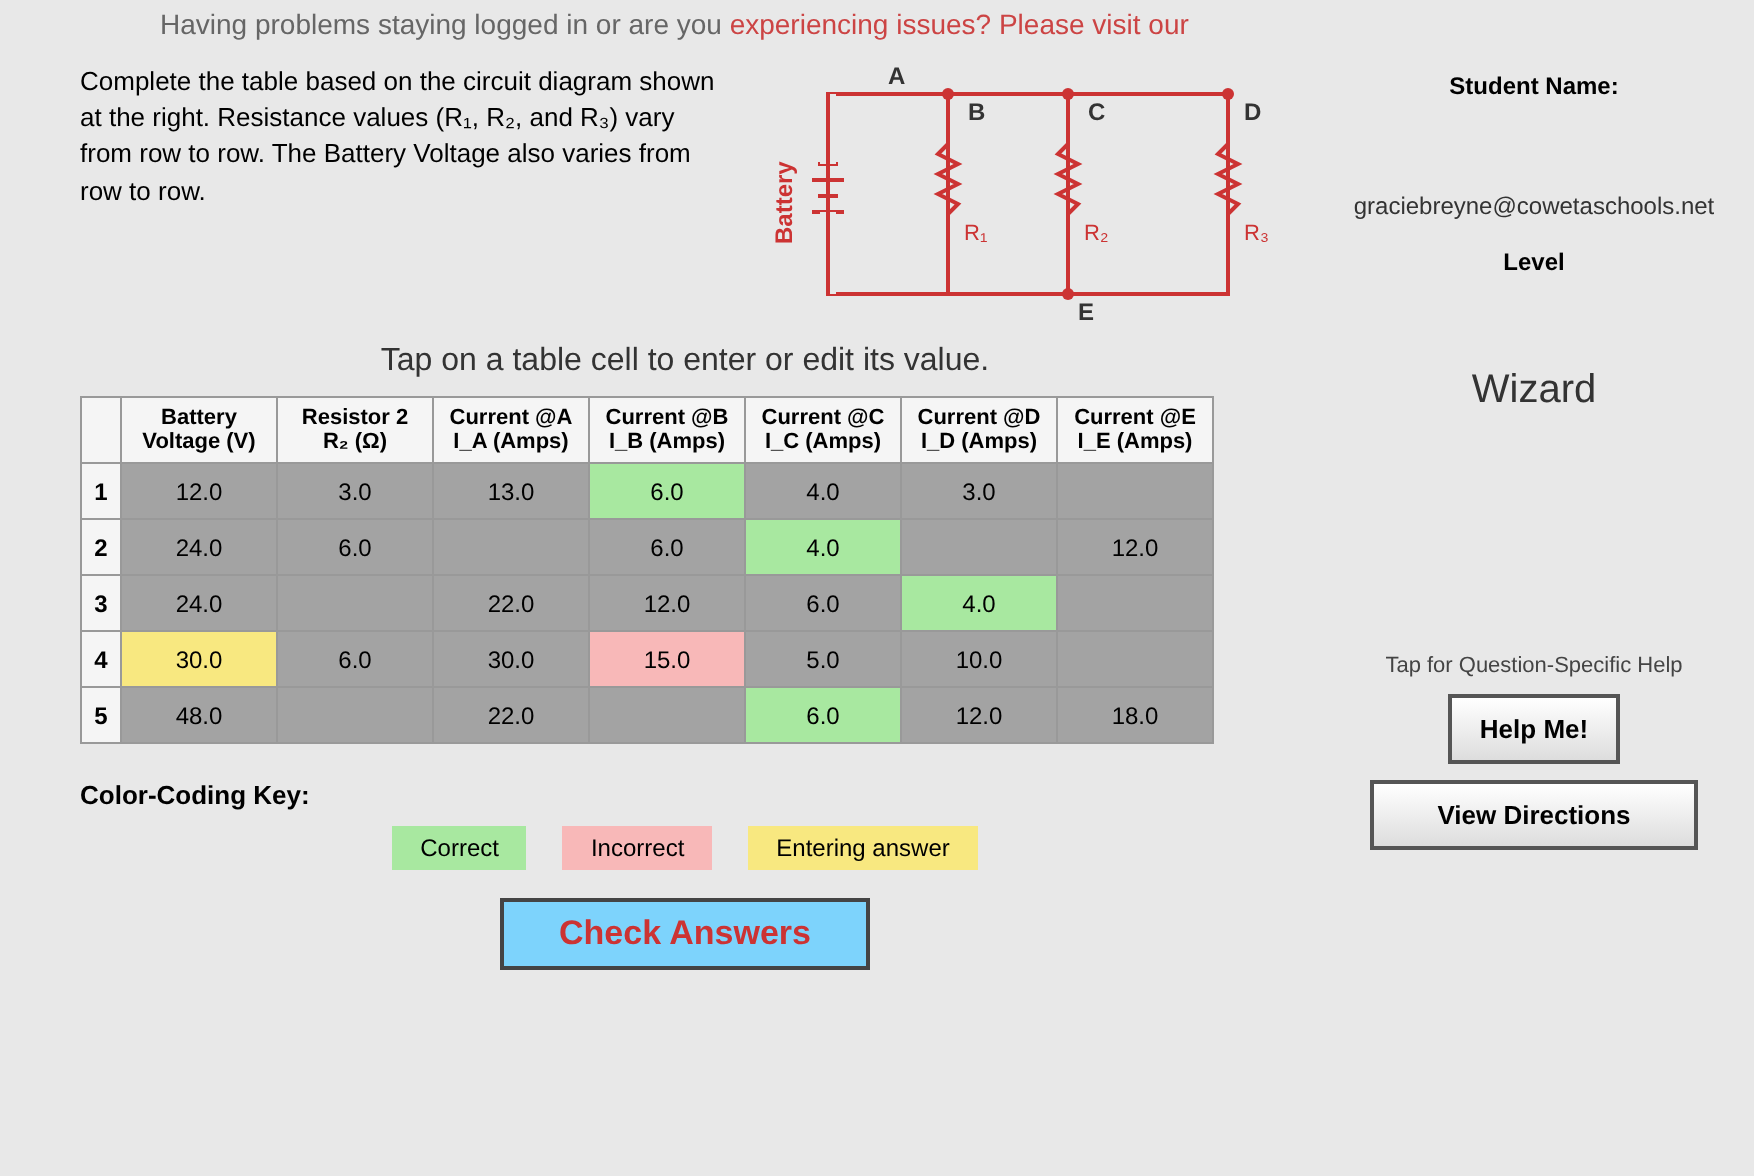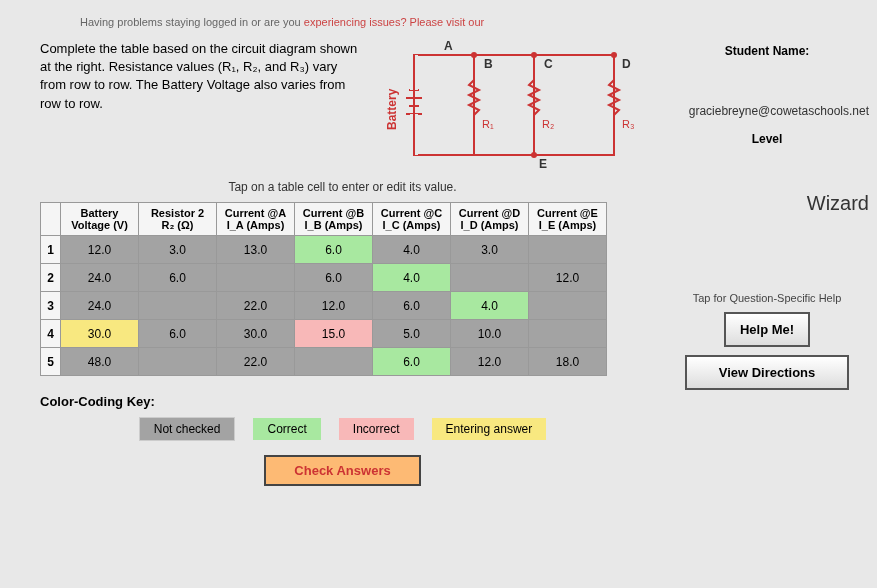--- a/index.html
+++ b/index.html
@@ -1,41 +1,41 @@
 <!DOCTYPE html>
 <html><head>
 <meta charset="utf-8">
 <style>
 * { box-sizing: border-box; margin: 0; padding: 0; }
 body { font-family: Arial, sans-serif; background: #e8e8e8; width: 877px; height: 588px; overflow: hidden; }
-.top-bar { font-size: 11px; color: #666; padding: 4px 80px; margin-top: 12px; }
+.top-bar { font-size: 14px; color: #666; padding: 4px 80px; }
 .top-bar .red { color: #c44; }
 .main { display: flex; }
 .left { flex: 1; padding: 8px 12px 8px 40px; }
 .right { width: 220px; padding: 8px; }
 .intro { font-size: 13px; line-height: 1.4; margin-bottom: 8px; width: 320px; display: inline-block; vertical-align: top; }
 .circuit { display: inline-block; vertical-align: top; margin-left: 20px; }
-.hint { font-size: 12px; text-align: center; margin: 10px 0 8px; color: #333; }
+.hint { font-size: 16px; text-align: center; margin: 10px 0 8px; color: #333; }
 table { border-collapse: collapse; background: #fff; font-size: 12px; }
 th, td { border: 1px solid #999; padding: 4px 6px; text-align: center; }
 th { background: #f5f5f5; font-weight: bold; font-size: 11px; }
 .rownum { background: #f5f5f5; font-weight: bold; width: 20px; }
 td.cell { width: 78px; height: 28px; cursor: pointer; }
 .correct { background: #a8e8a0 !important; }
 .incorrect { background: #f8b8b8 !important; }
 .entering { background: #f8e880 !important; }
 .notchecked { background: #a3a3a3; }
 .key-section { margin-top: 18px; }
 .key-title { font-weight: bold; font-size: 13px; margin-bottom: 8px; }
 .key-row { display: flex; gap: 18px; justify-content: center; align-items: center; font-size: 12px; }
 .key-item { padding: 4px 14px; }
-.check-btn { display: block; margin: 14px auto 0; padding: 6px 28px; border: 2px solid #444; background: #fdba74; color: #c33; font-weight: bold; font-size: 13px; cursor: pointer; }
+.check-btn { display: block; margin: 14px auto 0; padding: 6px 28px; border: 2px solid #444; background: #7dd3fc; color: #c33; font-weight: bold; font-size: 17px; cursor: pointer; }
 .right-label { font-weight: bold; font-size: 12px; text-align: center; margin: 4px 0; }
-.right-val { font-size: 12px; text-align: right; margin-bottom: 14px; color: #333; word-break: break-all; margin-top: 46px; }
-.help-hint { font-size: 11px; text-align: center; margin-top: 77px; color: #444; }
+.right-val { font-size: 12px; text-align: center; margin-bottom: 14px; color: #333; word-break: break-all; margin-top: 46px; }
+.help-hint { font-size: 11px; text-align: center; margin-top: 120px; color: #444; }
 .side-btn { display: block; width: 164px; margin: 8px auto; padding: 8px 0; border: 2px solid #555; background: linear-gradient(#fff,#ddd); font-weight: bold; font-size: 13px; cursor: pointer; text-align: center; }
 svg { display: block; }
 </style>
 </head>
 <body>
 
 <div class="top-bar">
   <span>Having problems staying logged in or are you </span><span class="red">experiencing issues? Please visit our </span>
 </div>
 
@@ -146,21 +146,20 @@
             <td class="cell correct">6.0</td>
             <td class="cell notchecked">12.0</td>
             <td class="cell notchecked">18.0</td>
           </tr>
         </tbody>
     </table>
 
     <div class="key-section">
       <div class="key-title">Color-Coding Key:</div>
       <div class="key-row">
-        <span class="key-item notchecked" style="border:1px solid #ccc">Not checked</span>
         <span class="key-item correct">Correct</span>
         <span class="key-item incorrect">Incorrect</span>
         <span class="key-item entering">Entering answer</span>
       </div>
       <button class="check-btn">Check Answers</button>
     </div>
   </div>
 
   <div class="right">
     <div class="right-label">Student Name:</div>

